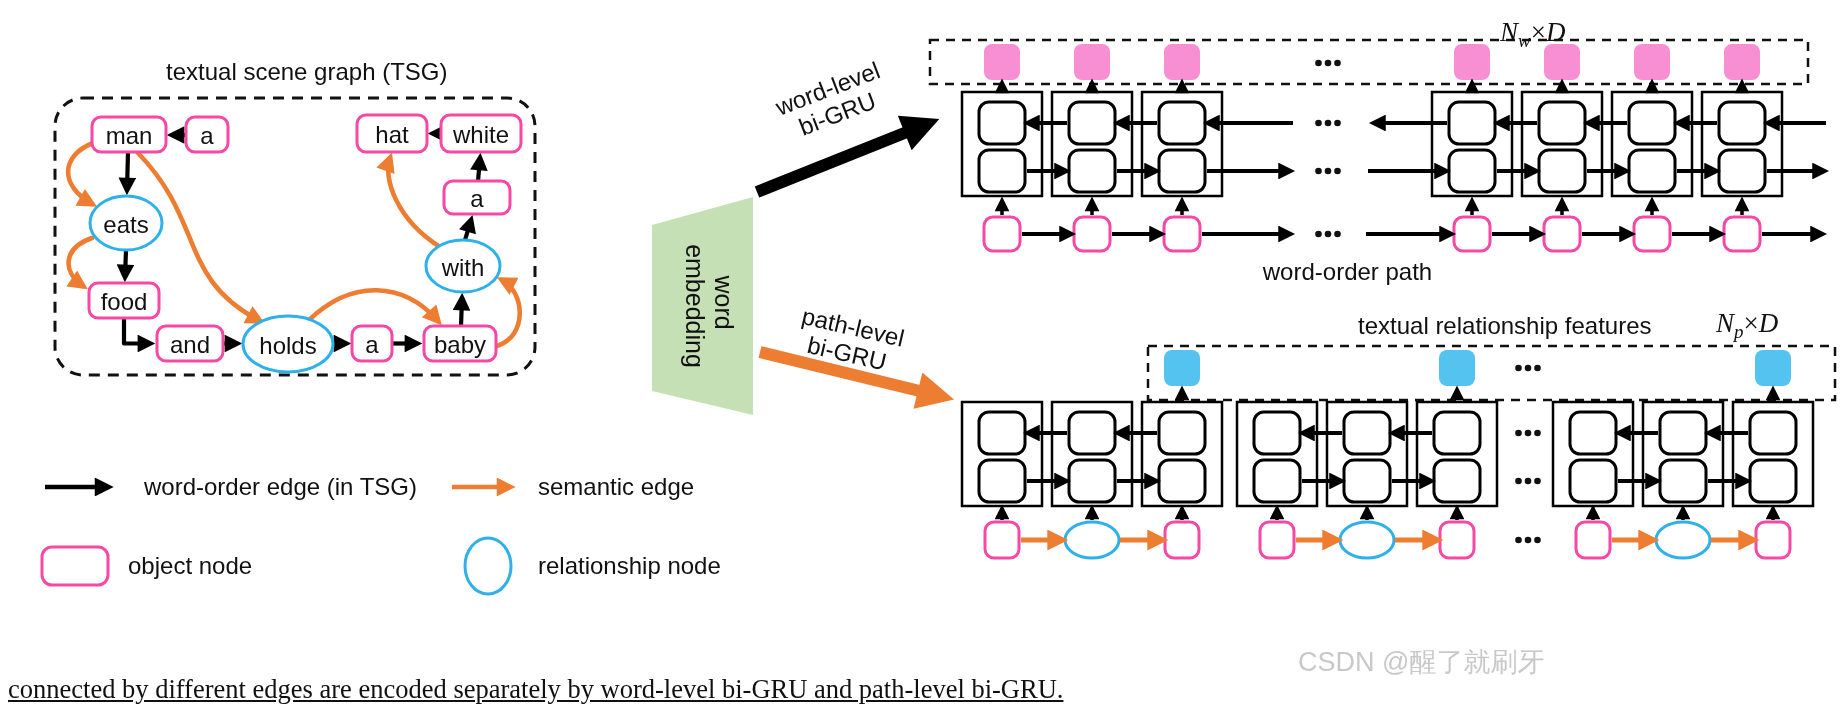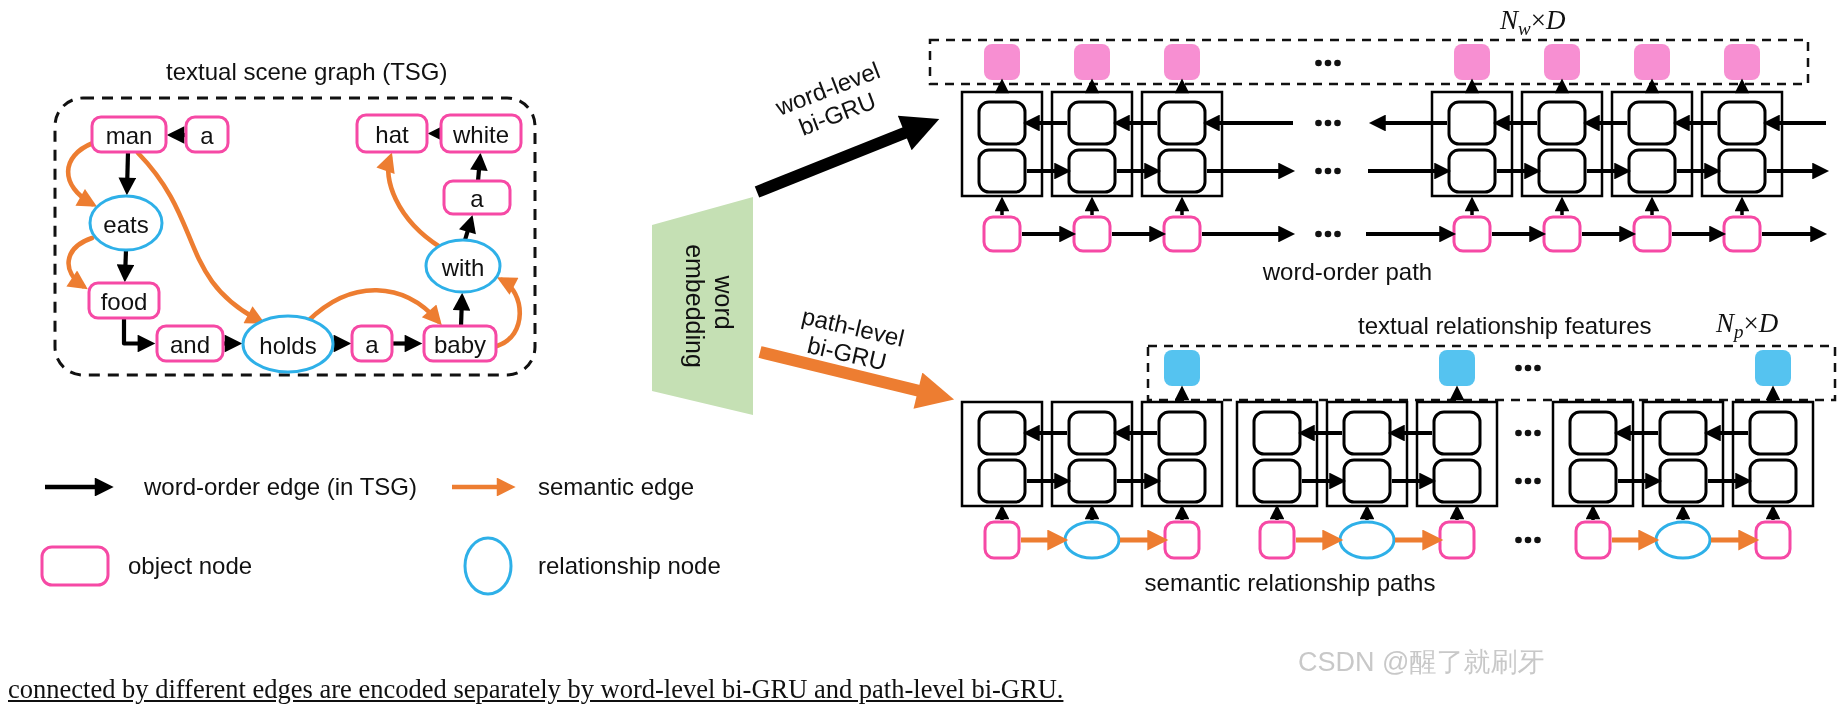--- a/index.html
+++ b/index.html
@@ -277,32 +277,31 @@
   <div class="lbl rot ctr" style="left:745px;top:74px;width:175px;transform:rotate(-21deg);">
     <div>word-level</div>
     <div>bi-GRU</div>
   </div>
 
   <div class="lbl rot ctr" style="left:760px;top:313px;width:180px;transform:rotate(13deg);">
     <div>path-level</div>
     <div>bi-GRU</div>
   </div>
 
-  <div class="dim" style="left:1500px;top:5px;">
+  <div class="dim" style="left:1500px;top:17px;">
     <span class="it">N</span><sub>w</sub><span>×</span><span class="it">D</span>
   </div>
 
   <div class="lbl" style="left:1358px;top:312px;">textual relationship features</div>
 
   <div class="lbl ctr" style="left:1235px;top:258px;width:225px;">word-order path</div>
   <div class="dim" style="left:1716px;top:308px;">
     <span class="it">N</span><sub>p</sub><span>×</span><span class="it">D</span>
   </div>
 
-  <div class="lbl ctr" style="left:1120px;top:569px;width:340px;">semantic relationship paths</div>
 
   <div class="lbl" style="left:144px;top:473px;">word-order edge (in TSG)</div>
   <div class="lbl" style="left:538px;top:473px;">semantic edge</div>
   <div class="lbl" style="left:128px;top:552px;">object node</div>
   <div class="lbl" style="left:538px;top:552px;">relationship node</div>
 
   <div class="cap" style="top:668px;margin-top:44px;">Figure 4. The architecture of the textual scene graph encoder. After embedding each word into a vector by the word embedding layer, paths</div>
   <div class="cap" style="top:674px;text-decoration:underline;">connected by different edges are encoded separately by word-level bi-GRU and path-level bi-GRU.</div>
 
   <div id="watermark">CSDN @醒了就刷牙</div>

